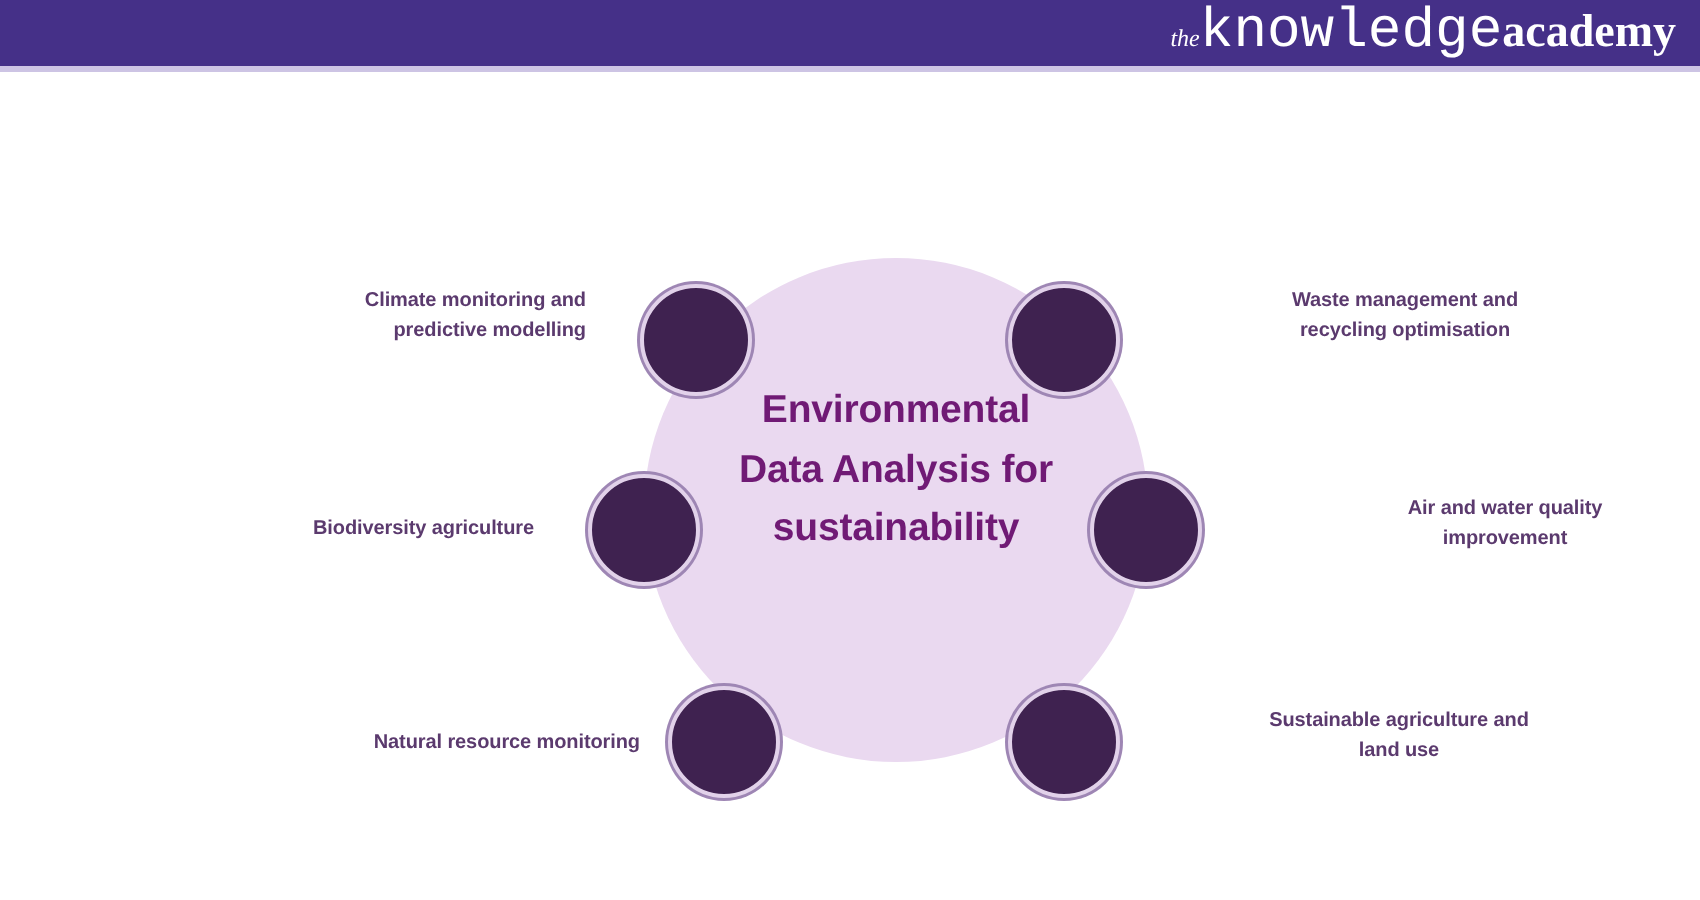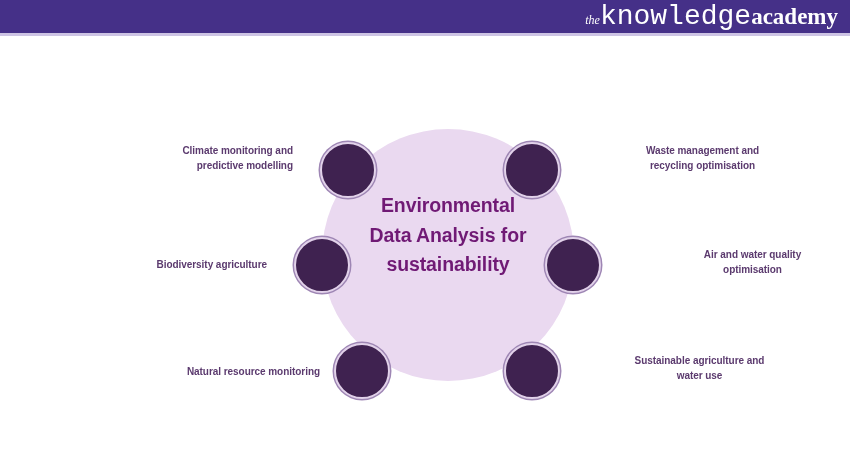--- a/index.html
+++ b/index.html
@@ -157,21 +157,21 @@
     <div>Natural resource monitoring</div>
   </div>
 
   <div class="spoke-label right" style="left:600px; top:107px; width:205px;">
     <div>Waste management and</div>
     <div>recycling optimisation</div>
   </div>
 
   <div class="spoke-label right" style="left:627px; top:211px; width:195px;margin-left:28px;">
     <div>Air and water quality</div>
-    <div>optimisation</div>
+    <div>improvement</div>
   </div>
 
   <div class="spoke-label right" style="left:592px; top:317px; width:215px;">
     <div>Sustainable agriculture and</div>
-    <div>water use</div>
+    <div>land use</div>
   </div>
 
 </div>
 
 </body></html>

